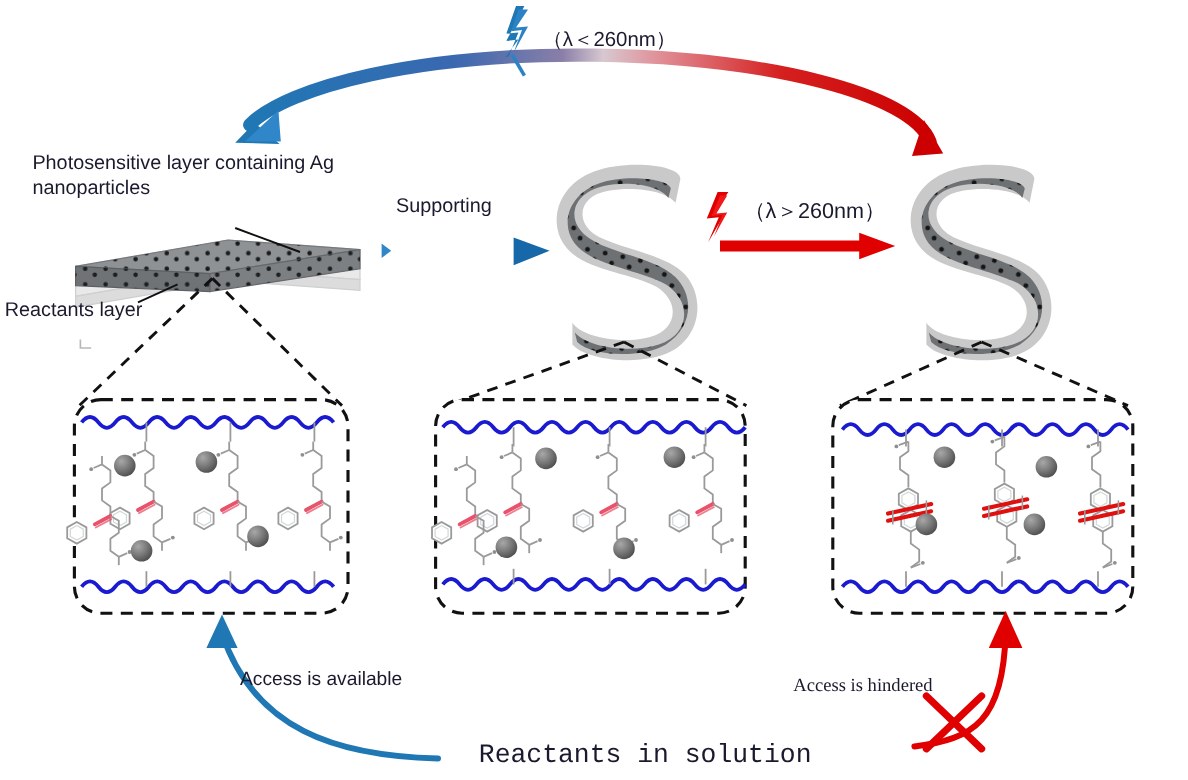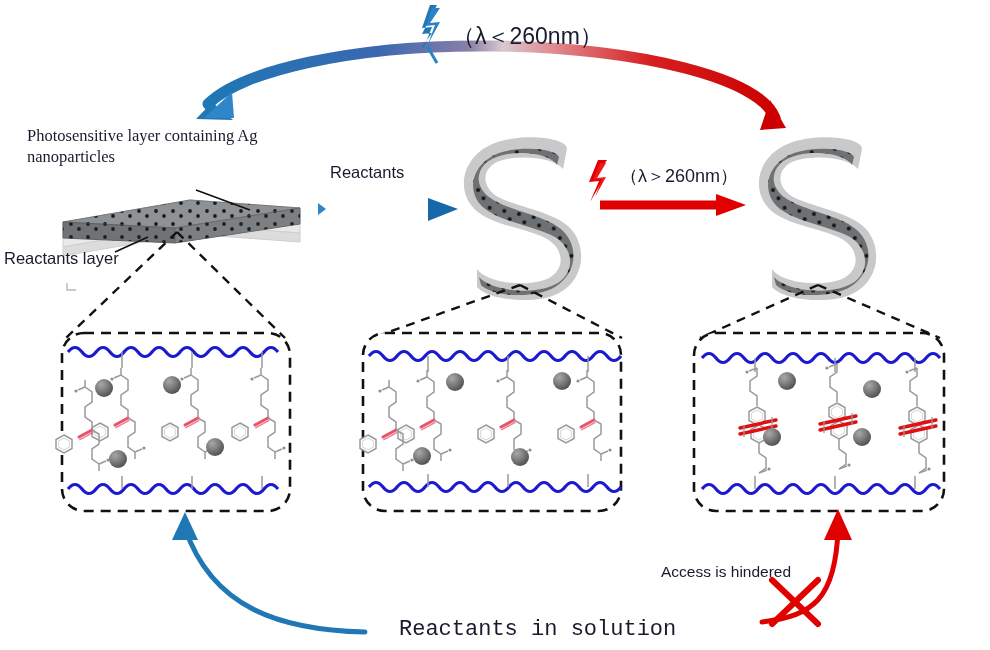--- a/index.html
+++ b/index.html
@@ -1,27 +1,27 @@
 <!DOCTYPE html>
 <html><head>
 <meta charset="utf-8">
 <style>
   html,body{margin:0;padding:0;background:#ffffff;}
   body{width:990px;height:650px;position:relative;overflow:hidden;
        font-family:"Liberation Sans",sans-serif;color:#1a1a2e;}
   #stage{position:absolute;left:0;top:0;width:990px;height:650px;}
   #stage svg{position:absolute;left:0;top:0;}
   .lbl{position:absolute;white-space:nowrap;line-height:1.25;}
-  .lbl-photo{left:27px;top:126px;font-size:16.5px;width:300px;white-space:normal;font-family:Liberation Serif, serif;}
+  .lbl-photo{left:27px;top:126px;font-size:16.5px;width:300px;white-space:normal;}
   .lbl-support{left:4px;top:248px;font-size:16.5px;}
   .lbl-deform{left:330px;top:162px;font-size:16.5px;}
-  .lbl-lam-short{left:452px;top:22px;font-size:23px;}
+  .lbl-lam-short{left:452px;top:22px;font-size:17px;}
   .lbl-lam-long{left:620px;top:165px;font-size:18px;}
   .lbl-avail{left:200px;top:557px;font-size:16px;}
-  .lbl-hinder{left:661px;top:562px;font-size:15.5px;}
+  .lbl-hinder{left:661px;top:562px;font-size:15.5px;font-family:Liberation Serif, serif;}
   .lbl-react{left:399px;top:616px;font-size:22px;font-family:Liberation Mono, monospace;}
 </style>
 </head>
 <body>
 
 <div id="stage">
 
 <svg width="990" height="650" viewBox="0 0 990 650">
   <defs>
     <linearGradient id="topArcGrad" x1="0" y1="0" x2="1" y2="0">
@@ -293,24 +293,25 @@
   <g stroke="#e00000" stroke-width="6" stroke-linecap="round">
     <path d="M772 580 L818 624"></path>
     <path d="M818 580 L772 624"></path>
   </g>
 </svg>
 
 <div class="lbl lbl-photo">Photosensitive layer containing Ag nanoparticles</div>
 
 <div class="lbl lbl-support">Reactants layer</div>
 
-<div class="lbl lbl-deform">Reactants</div>
+<div class="lbl lbl-deform">Supporting</div>
 
 <div class="lbl lbl-lam-short">（λ＜260nm）</div>
 
 <div class="lbl lbl-lam-long">（λ＞260nm）</div>
 
+<div class="lbl lbl-avail">Access is available</div>
 
 <div class="lbl lbl-hinder">Access is hindered</div>
 
 <div class="lbl lbl-react">Reactants in solution</div>
 
 </div>
 
 </body></html>

